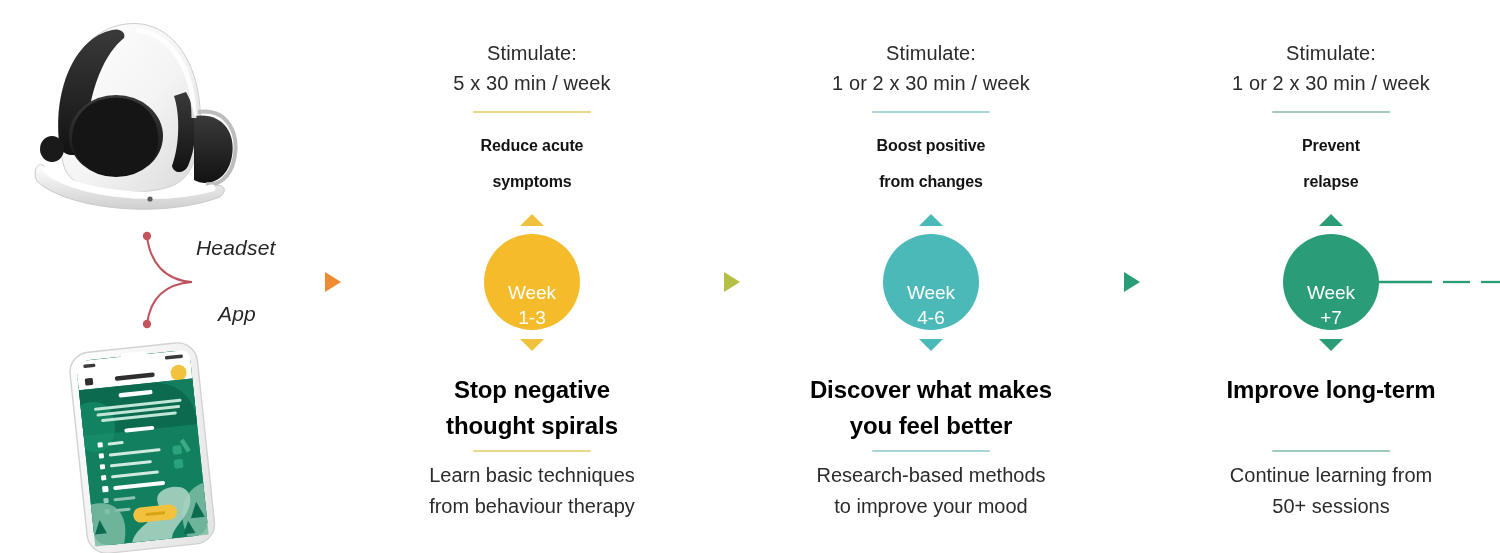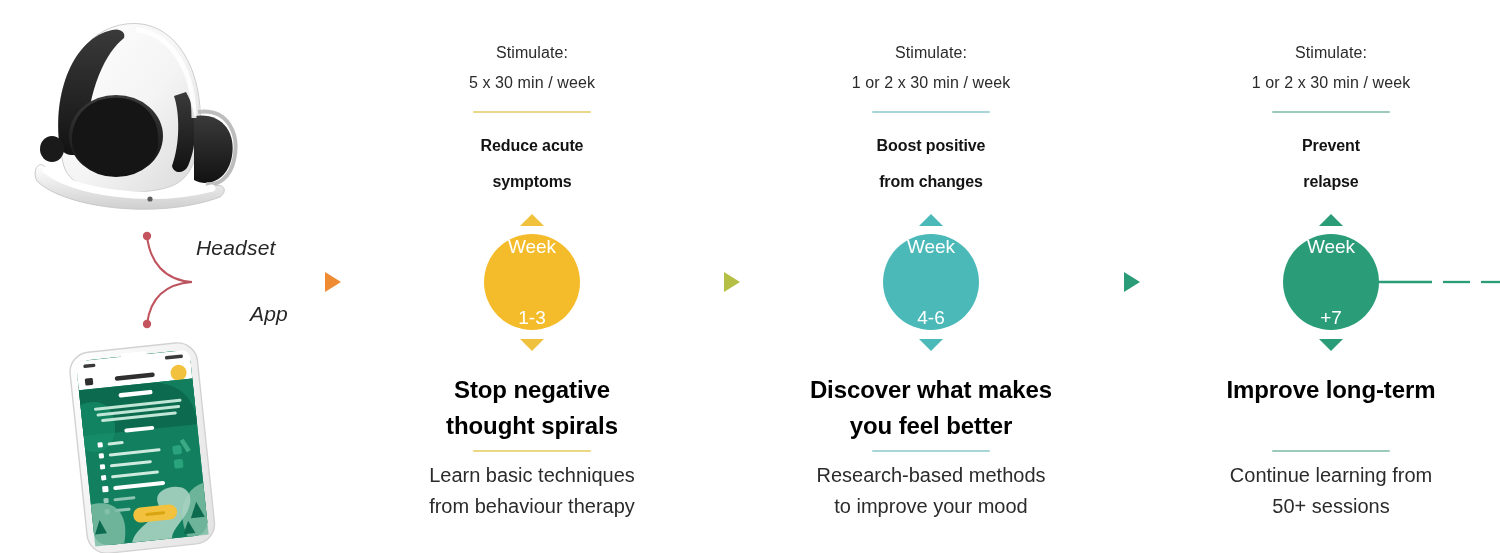--- a/index.html
+++ b/index.html
@@ -38,40 +38,40 @@
   .branch-label {
     position: absolute;
     font-size: 21px;
     font-weight: 400;
     color: #262626;
     letter-spacing: 0.2px;
     white-space: nowrap;
     font-style: italic;
   }
   #branch-label-headset { left: 196px; top: 236px; }
-  #branch-label-app     { left: 218px; top: 302px; margin-left: 32px; }
+  #branch-label-app     { left: 218px; top: 302px; }
 
   
   .milestone {
     position: absolute;
     width: 330px;
     text-align: center;
   }
   #milestone-0 { left: 367px; top: 0; }
   #milestone-1 { left: 766px; top: 0; }
   #milestone-2 { left: 1166px; top: 0; }
 
   .stim-block {
     position: absolute;
     top: 38px;
     left: 0;
     width: 330px;
   }
   .stim-line {
-    font-size: 16px;
+    font-size: 20px;
     font-weight: 400;
     color: #2b2b2b;
     line-height: 30px;
     letter-spacing: 0.1px;
   }
 
   .divider {
     width: 118px;
     height: 2px;
     margin: 13px auto 0 auto;
@@ -95,21 +95,21 @@
     position: absolute;
     width: 96px;
     height: 96px;
     border-radius: 50%;
     left: 117px;
     top: 234px;
     color: #ffffff;
     display: flex;
     flex-direction: column;
     align-items: center;
-    justify-content: space-between;
+    justify-content: flex-end;
     font-size: 19px;
     line-height: 25px;
     font-weight: 400;
   }
   .tri {
     position: absolute;
     left: 153px;
     width: 0; height: 0;
     border-left: 12px solid transparent;
     border-right: 12px solid transparent;

